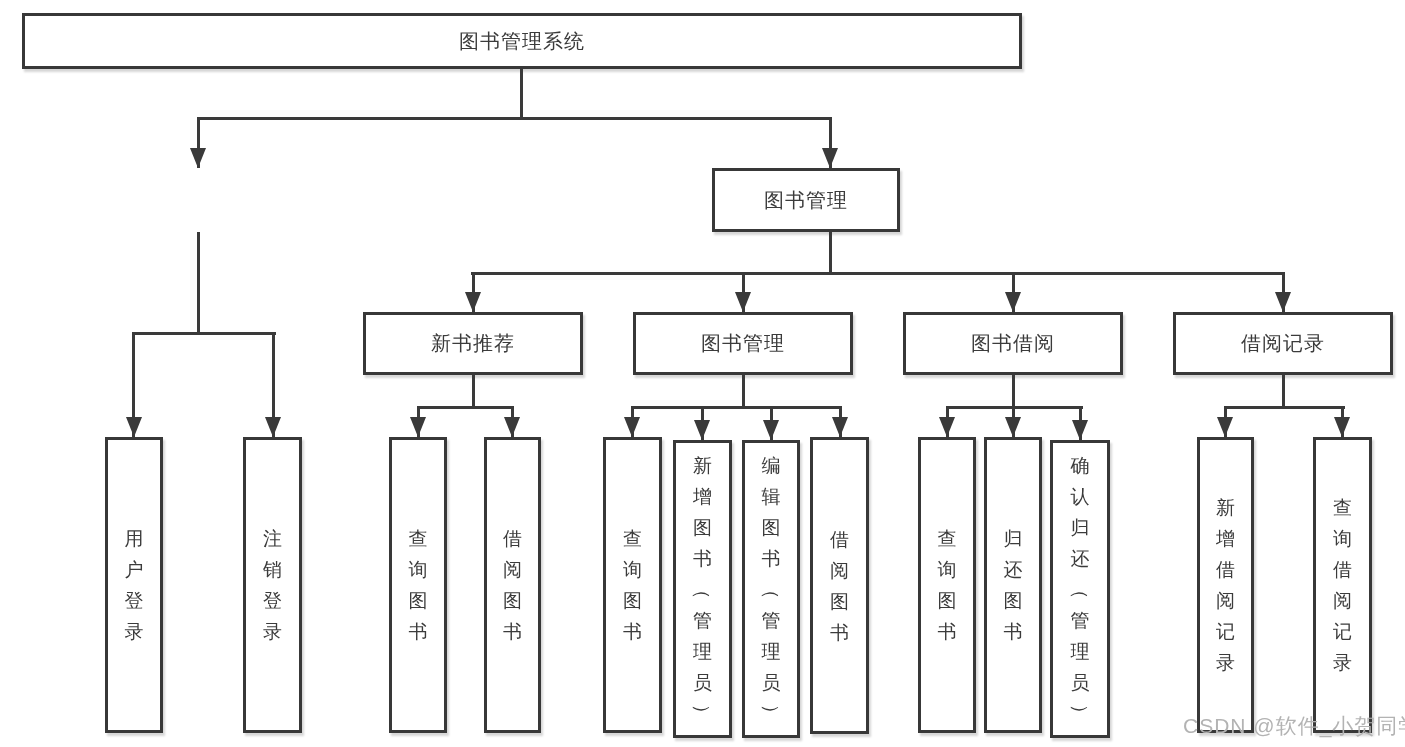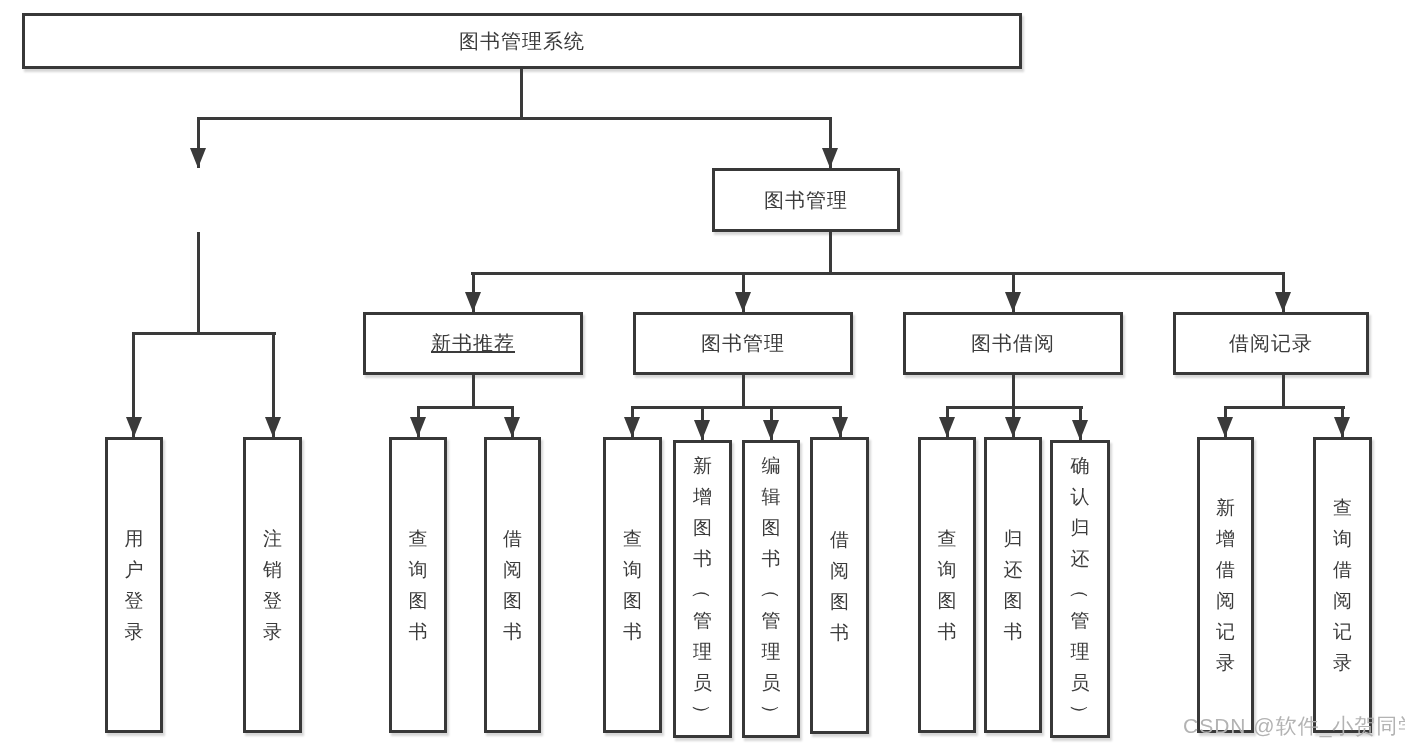--- a/index.html
+++ b/index.html
@@ -60,30 +60,30 @@
 <div class="stage">
 
   <div class="box" style="left:22px;top:13px;width:1000px;height:56px;">
     <span>图书管理系统</span>
   </div>
 
   <div class="box" style="left:712px;top:168px;width:188px;height:64px;">
     <span>图书管理</span>
   </div>
 
-  <div class="box" style="left:363px;top:312px;width:220px;height:63px;text-decoration:underline;">
+  <div class="box" style="left:363px;top:312px;width:220px;height:63px;">
     <span>新书推荐</span>
   </div>
   <div class="box" style="left:633px;top:312px;width:220px;height:63px;">
     <span>图书管理</span>
   </div>
   <div class="box" style="left:903px;top:312px;width:220px;height:63px;">
     <span>图书借阅</span>
   </div>
-  <div class="box" style="left:1173px;top:312px;width:196px;height:63px;">
+  <div class="box" style="left:1173px;top:312px;width:220px;height:63px;">
     <span>借阅记录</span>
   </div>
 
   <div class="box vbox" style="left:105px;top:437px;width:58px;height:296px;">
       <span class="vchar">用</span>
       <span class="vchar">户</span>
       <span class="vchar">登</span>
       <span class="vchar">录</span>
     </div>
   <div class="box vbox" style="left:243px;top:437px;width:59px;height:296px;">

